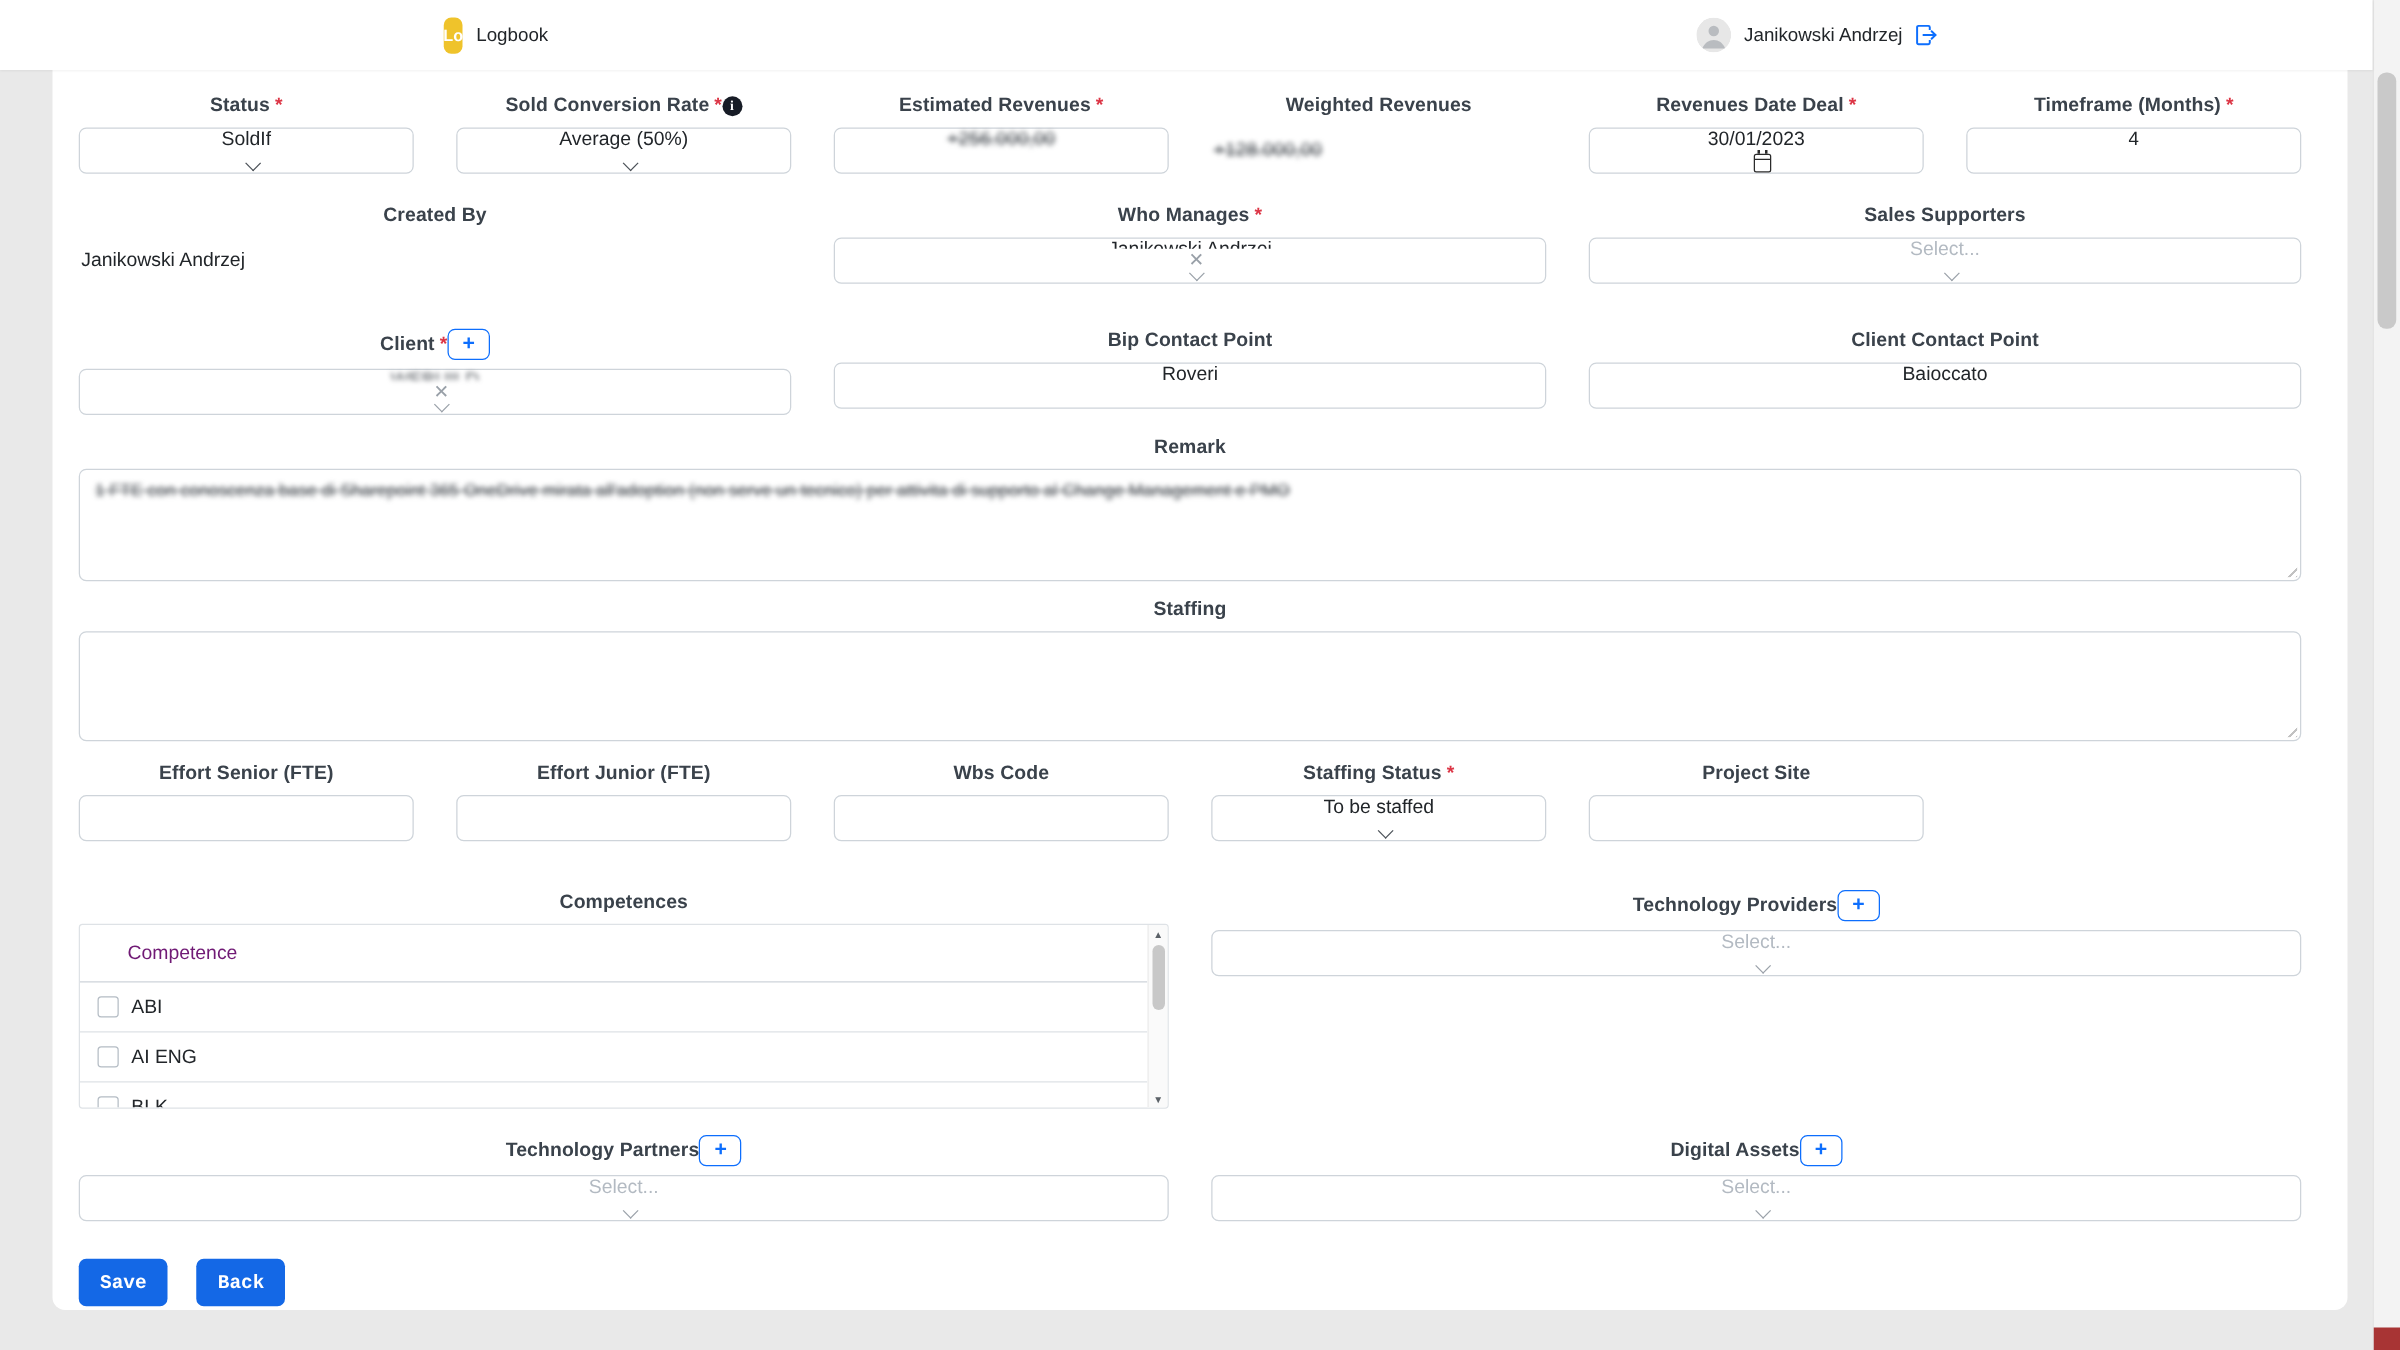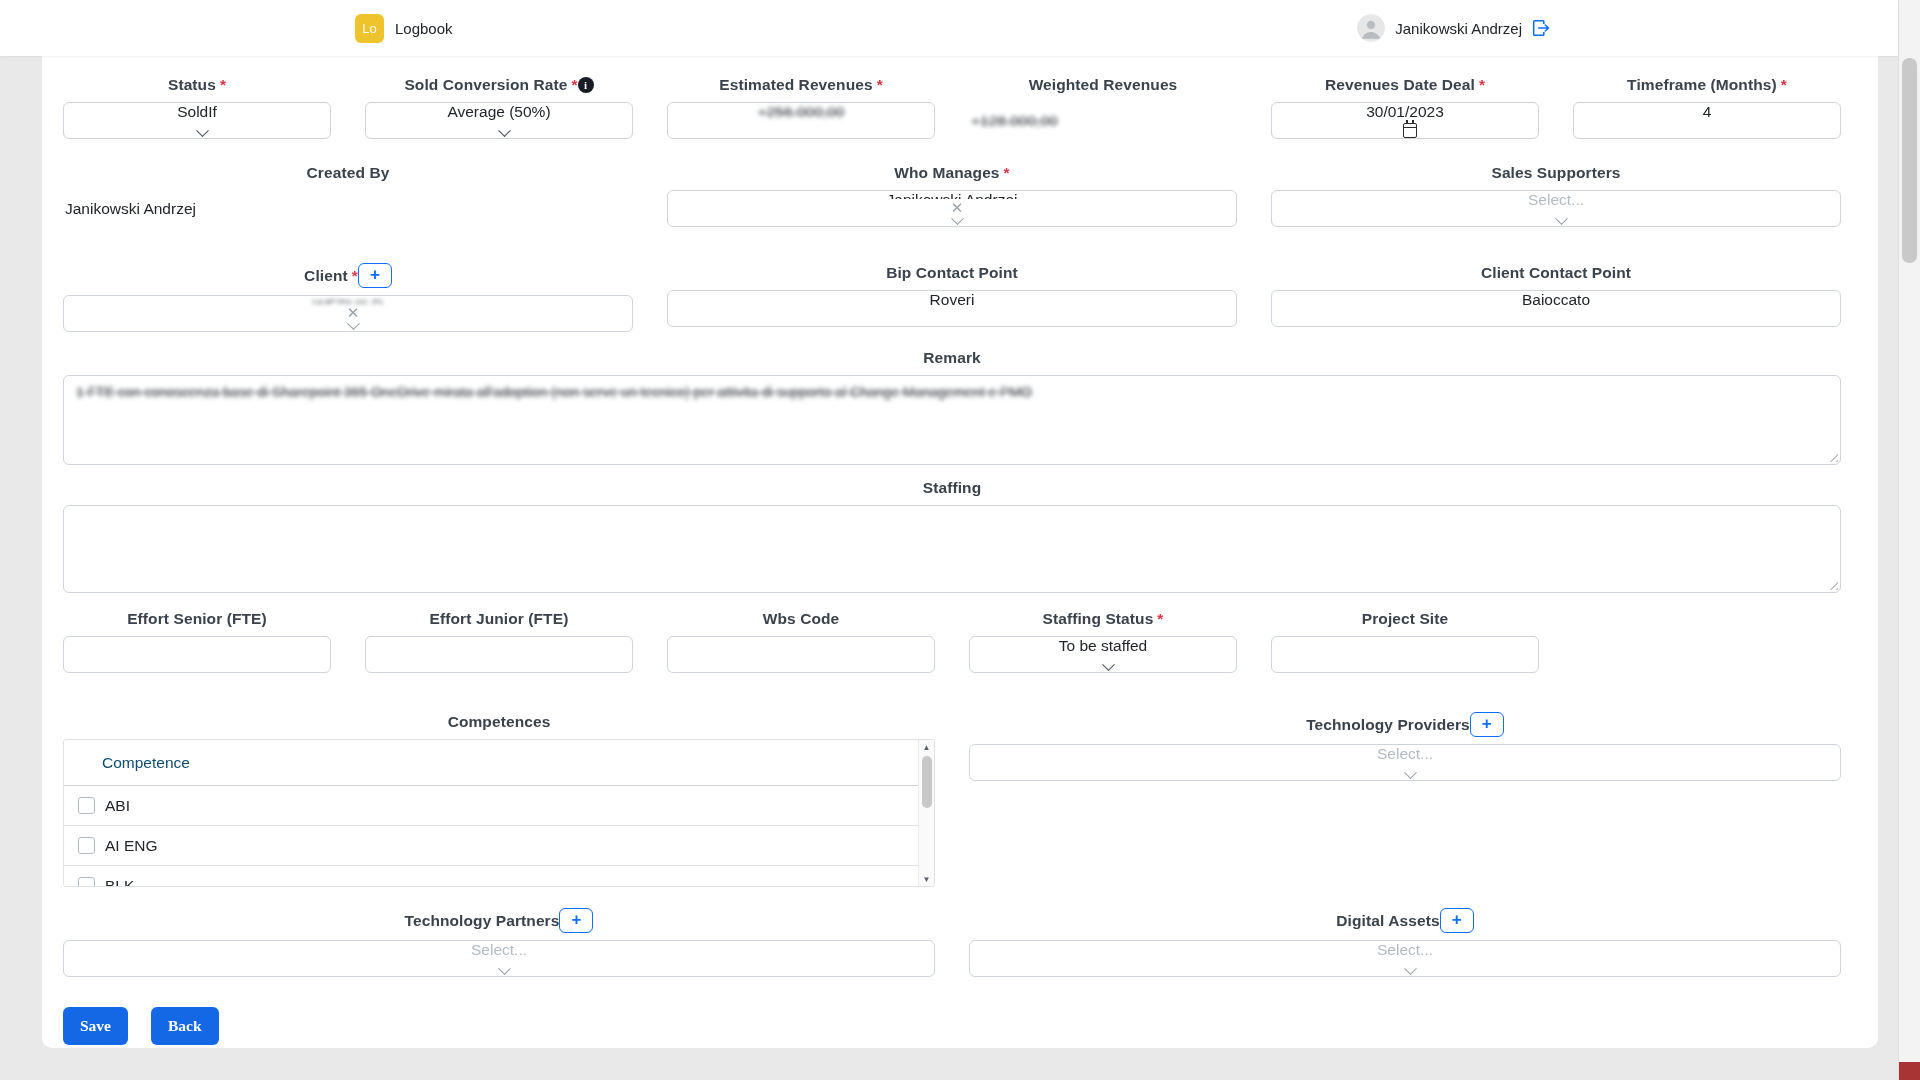--- a/index.html
+++ b/index.html
@@ -3,22 +3,22 @@
 <meta charset="utf-8">
 <style>
   * { margin:0; padding:0; box-sizing:border-box; }
   html,body { width:1920px; height:1080px; overflow:hidden; }
   body { font-family:"Liberation Sans", sans-serif; background:#e9e9e9; position:relative; color:#212529; }
 
   
   .topbar { position:absolute; top:0; left:0; width:1898px; height:56px; background:#fff;
             box-shadow:0 1px 2px rgba(0,0,0,.06); z-index:5; }
   .brand { position:absolute; left:355px; top:0; height:56px; display:flex; align-items:center; gap:11px; }
-  .logo { width:29px; height:29px; border-radius:6px; background:#efc32b; color:#fff;
-          font-size:13px; font-weight:400; display:flex; align-items:center; justify-content:center; }
+  .logo { width:15px; height:29px; border-radius:6px; background:#efc32b; color:#fff;
+          font-size:13px; font-weight:700; display:flex; align-items:center; justify-content:center; }
   .appname { font-size:15px; color:#212529; }
   .userbox { position:absolute; right:348px; top:0; height:56px; display:flex; align-items:center; gap:10px; }
   .avatar { width:28px; height:28px; border-radius:50%; overflow:hidden; }
   .username { font-size:15px; color:#212529; }
   .logout { width:18px; height:18px; display:inline-flex; cursor:pointer; }
 
   
   .page { position:absolute; top:56px; left:0; width:1898px; height:1024px; background:#e9e9e9; }
   .card { position:absolute; top:0; left:42px; width:1836px; height:992px; background:#fff;
           border-radius:0 0 10px 10px; padding:19px 37px 0 21px; }
@@ -64,34 +64,34 @@
            font-size:14px; padding:8px 12px; position:relative; }
   .tarea.h90{height:90px} .tarea.h88{height:88px}
   .rhandle { position:absolute; right:2px; bottom:2px; width:11px; height:11px;
              clip-path:polygon(100% 0,100% 100%,0 100%);
              background:repeating-linear-gradient(-45deg,#c2c2c2 0 1.5px,transparent 1.5px 4.5px); }
 
   
   .ctable { width:100%; height:148px; border:1px solid #dee2e6; border-radius:3px; position:relative; overflow:hidden; }
   .cscroll { position:absolute; inset:0 16px 0 0; overflow:hidden; }
   .chead { height:46px; display:flex; align-items:center; padding-left:38px; font-size:15.5px;
-           color:#0c4a6e; border-bottom:1px solid #ced4da; }
+           color:#701a75; border-bottom:1px solid #ced4da; }
   .crow { height:40px; display:flex; align-items:center; padding-left:14px; border-bottom:1px solid #dee2e6;
           font-size:15.5px; }
   .cb { width:17px; height:17px; border:1px solid #b4bcc4; border-radius:3px; background:#fff; margin-right:10px; flex:0 0 auto; }
   .cbar { position:absolute; top:0; right:0; bottom:0; width:16px; background:#fafafa; border-left:1px solid #ececec;
           display:flex; flex-direction:column; align-items:center; }
   .cbar .arr { font-size:8px; color:#5b6167; height:14px; display:flex; align-items:center; }
   .cbar .thumb { width:10px; height:52px; background:#c8c8c8; border-radius:5px; margin-top:2px; }
   .cbar .arr.dn { margin-top:auto; }
 
   
   .btnrow { display:flex; gap:23px; }
   .btn { background:#1468e6; color:#fff; border:none; border-radius:6px; height:38px; padding:0 17px;
-         font-size:15.5px; font-weight:600; font-family:Liberation Serif, serif; cursor:pointer; }
+         font-size:15.5px; font-weight:600; font-family:Liberation Mono, monospace; cursor:pointer; }
 
   
   .pagebar { position:absolute; top:0; right:0; width:22px; height:1080px; background:#f3f3f3;
              border-left:1px solid #e0e0e0; }
   .pagebar .pthumb { position:absolute; top:58px; left:3px; width:15px; height:205px; background:#c9c9c9; border-radius:7px; }
   .pagebar .alert { position:absolute; bottom:0; left:0; width:22px; height:18px; background:#a83434; }
 </style>
 </head>
 <body>
 

